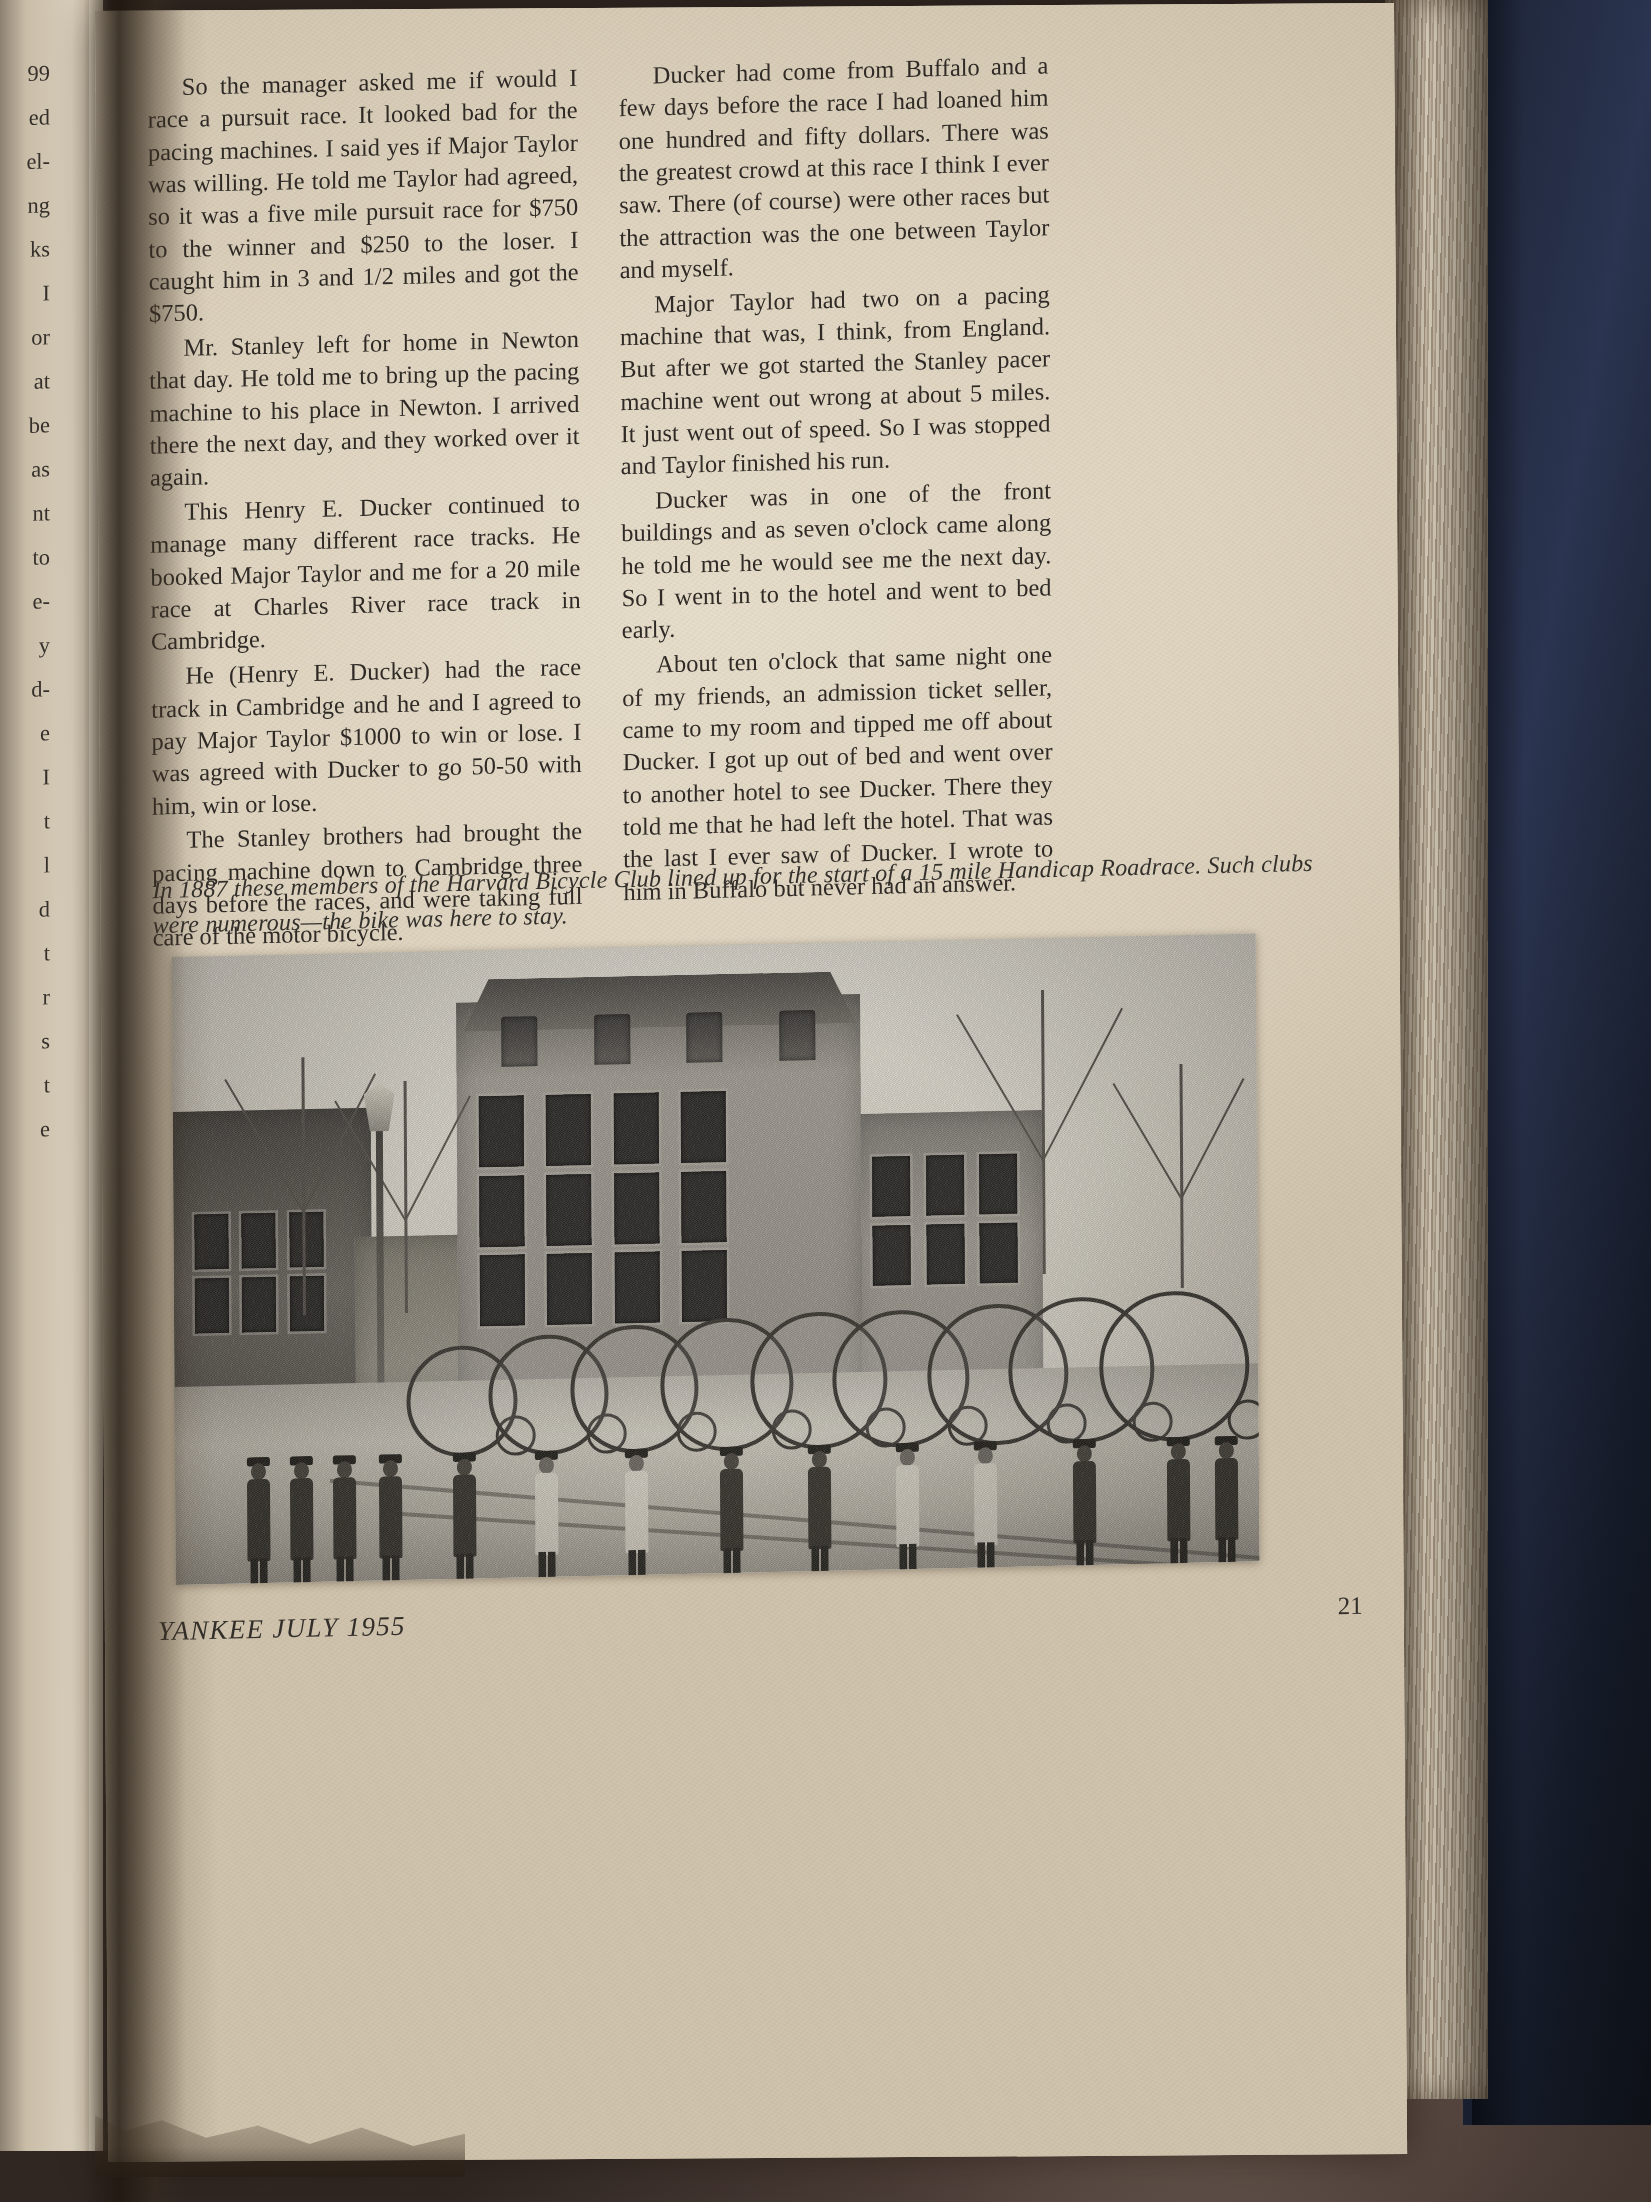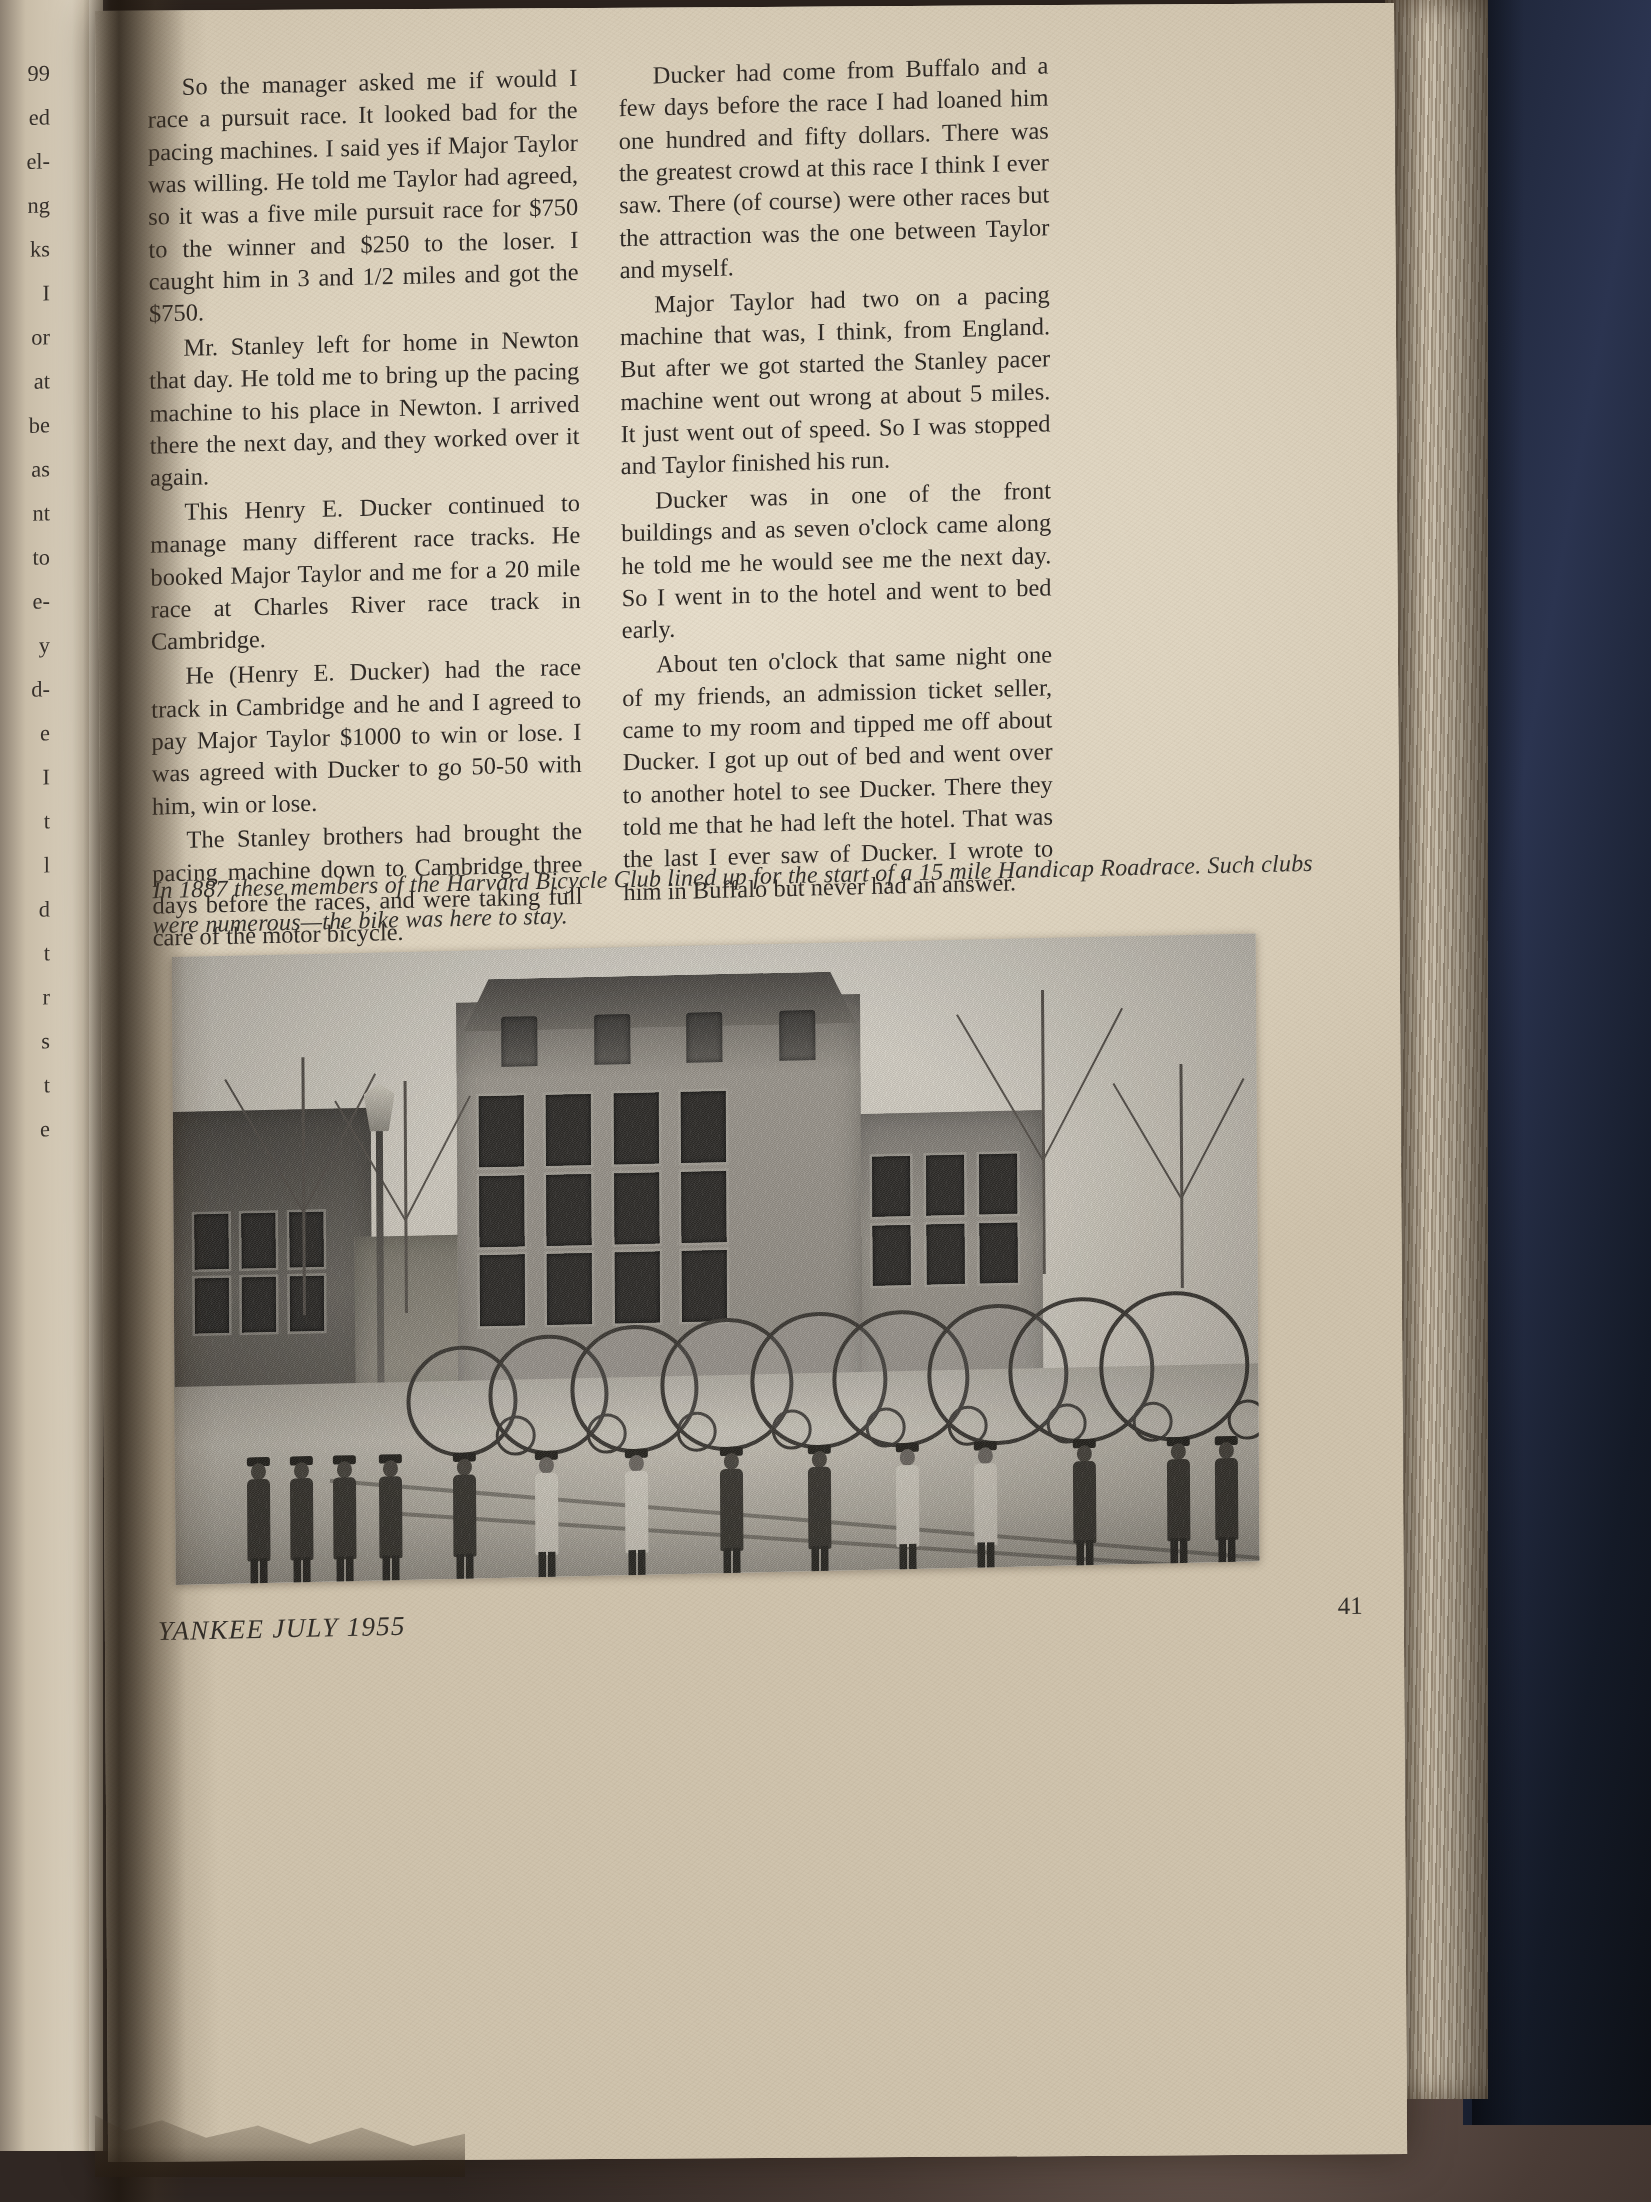--- a/index.html
+++ b/index.html
@@ -621,21 +621,21 @@
             <div class="legs"></div>
           </div>
       </div>
 
       <div class="photo-vignette"></div>
       <div class="photo-grain"></div>
     </div>
 
     <div id="footer">
       <div id="mag-line">YANKEE JULY 1955</div>
-      <div id="page-num">41</div>
+      <div id="page-num">21</div>
     </div>
 
   </div>
 
   <div id="spine-highlight"></div>
   <div id="gutter"></div>
   <div id="page-tear"></div>
 
 </div>
 

